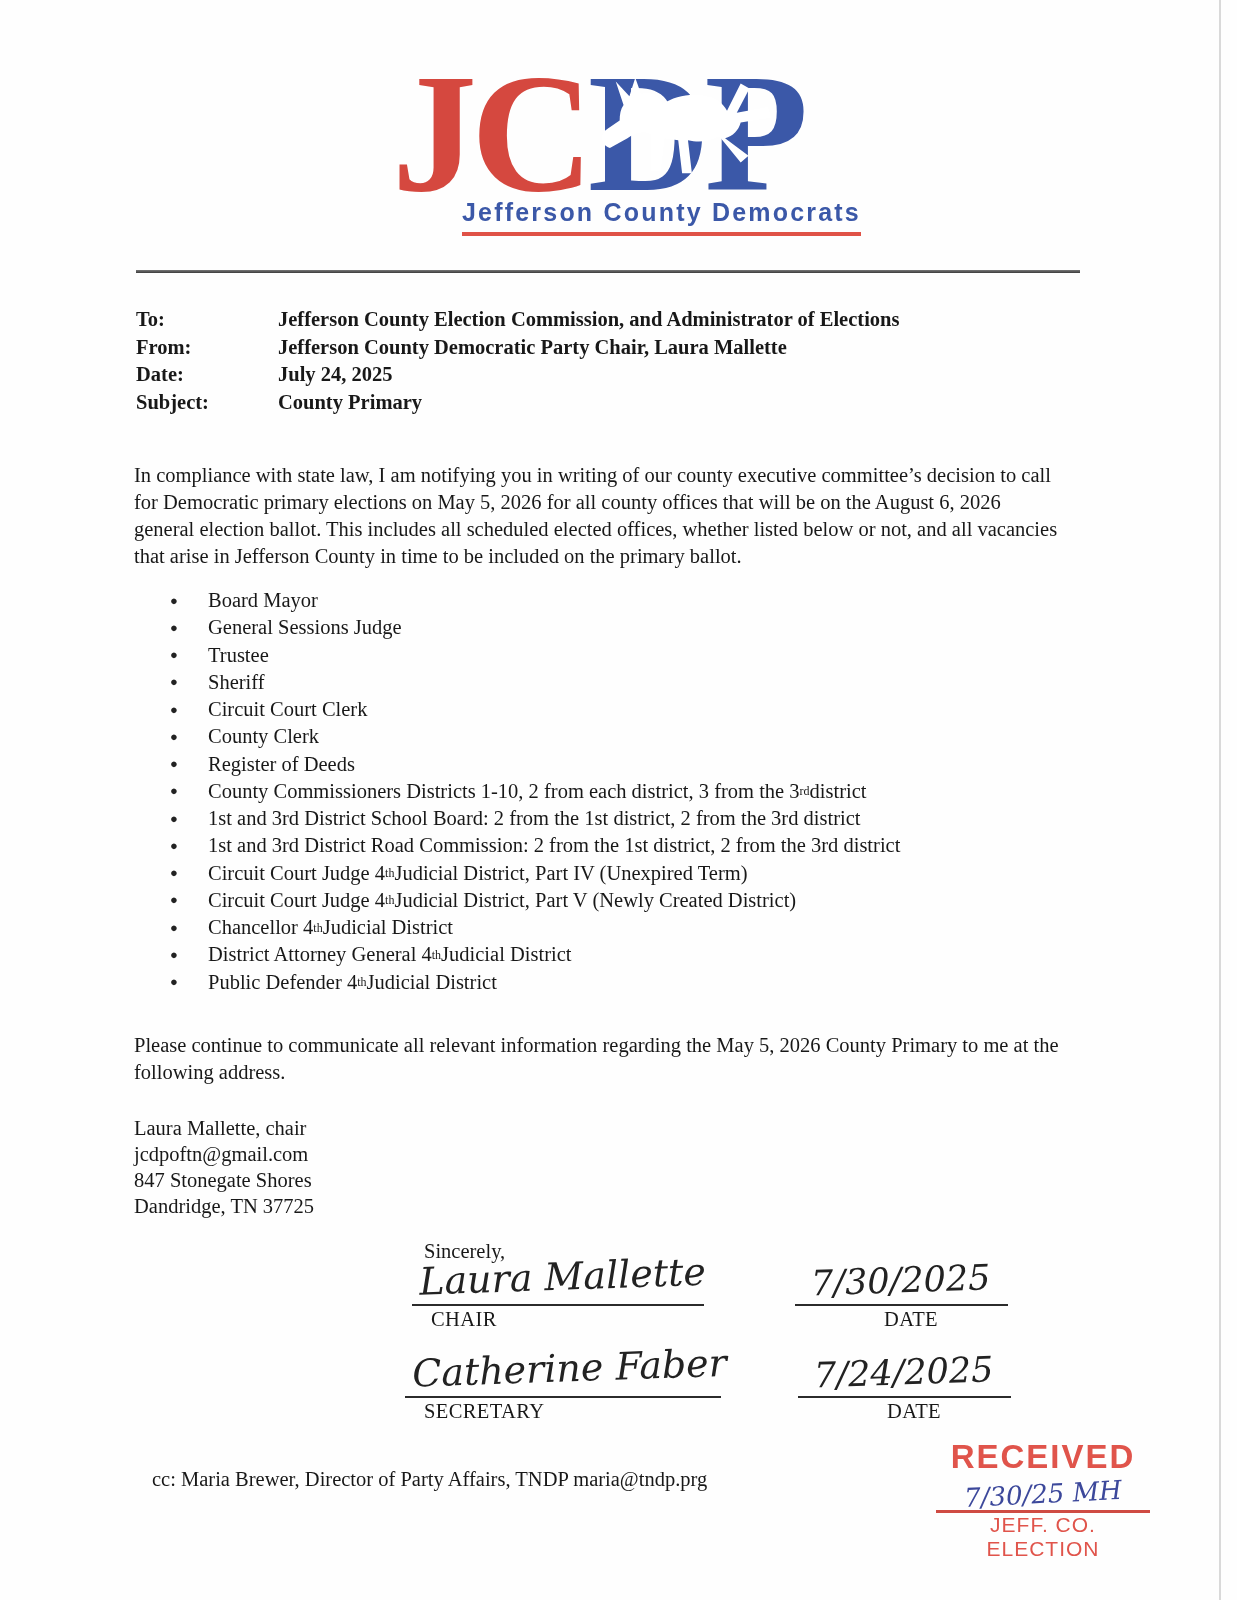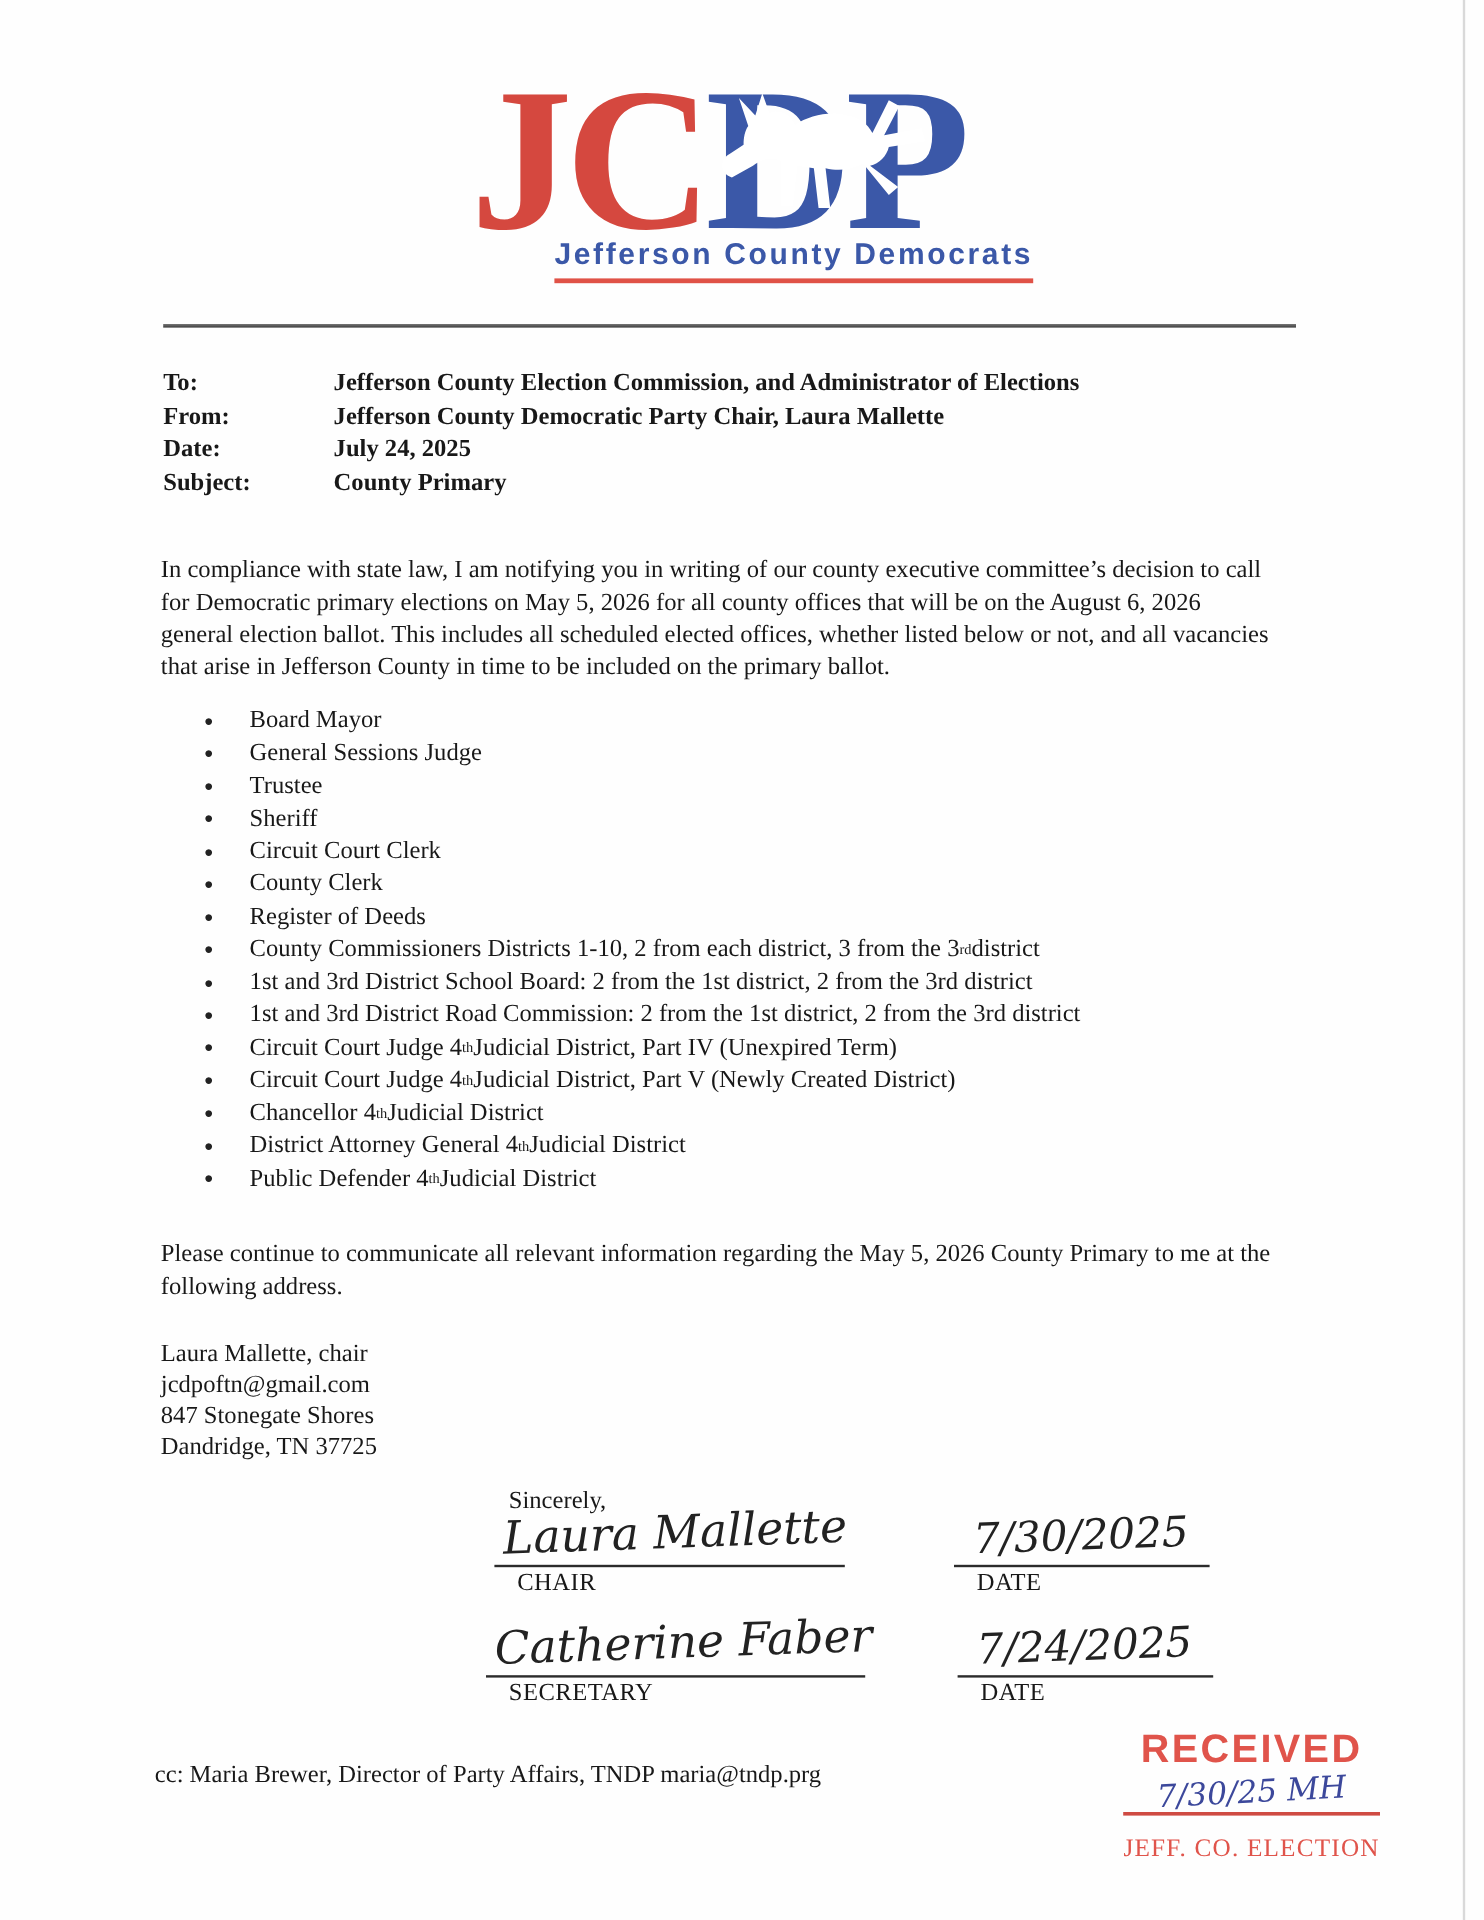--- a/index.html
+++ b/index.html
@@ -43,35 +43,35 @@
   .salutation{position:absolute;top:1240px;left:424px;font-size:20.5px;}
   .sig-block{position:absolute;}
   .sig-script{font-family:"DejaVu Serif",serif;font-style:italic;font-size:38px;color:#222;
               transform:rotate(-2deg);transform-origin:left bottom;height:54px;
               display:flex;align-items:flex-end;padding-left:8px;white-space:nowrap;}
   .date-script{font-family:"DejaVu Serif",serif;font-style:italic;font-size:35px;color:#222;
                transform:rotate(-2deg);transform-origin:left bottom;height:54px;
                display:flex;align-items:flex-end;justify-content:center;white-space:nowrap;}
   .sig-line{border-bottom:2px solid #2b2b2b;}
   .sig-label{font-size:20.5px;padding-top:2px;letter-spacing:0.4px;margin-left:19px;}
-  .date-label{}
+  .date-label{text-align:center;}
   .sig1{top:1250px;left:412px;width:292px;}
   .date1{top:1250px;left:795px;width:213px;}
   .sig2{top:1342px;left:405px;width:316px;}
   .date2{top:1342px;left:798px;width:213px;}
 
   
-  .cc{position:absolute;top:1468px;left:129px;font-size:20.5px;}
+  .cc{position:absolute;top:1468px;left:152px;font-size:20.5px;}
   .stamp{position:absolute;top:1438px;left:936px;width:214px;text-align:center;
          font-family:"Liberation Sans",sans-serif;}
   .stamp-received{font-size:33px;font-weight:bold;color:#e0544b;letter-spacing:2px;}
   .stamp-hand{font-family:"DejaVu Serif",serif;font-style:italic;font-size:26px;color:#3c489b;
               transform:rotate(-3deg);margin-top:3px;}
   .stamp-line{border-bottom:3px solid #cf4b43;margin-top:1px;}
-  .stamp-office{font-size:21px;color:#e0544b;letter-spacing:1px;margin-top:15px;font-family:Liberation Serif, serif;}
+  .stamp-office{font-size:21px;color:#e0544b;letter-spacing:1px;margin-top:0;}
 </style>
 </head>
 <body>
 
 <div class="page">
   <div class="page-edge"></div>
 
   <header class="logo">
     <div class="logo-letters">
       <span class="logo-jc">JC</span><span class="logo-dp">DP</span>

